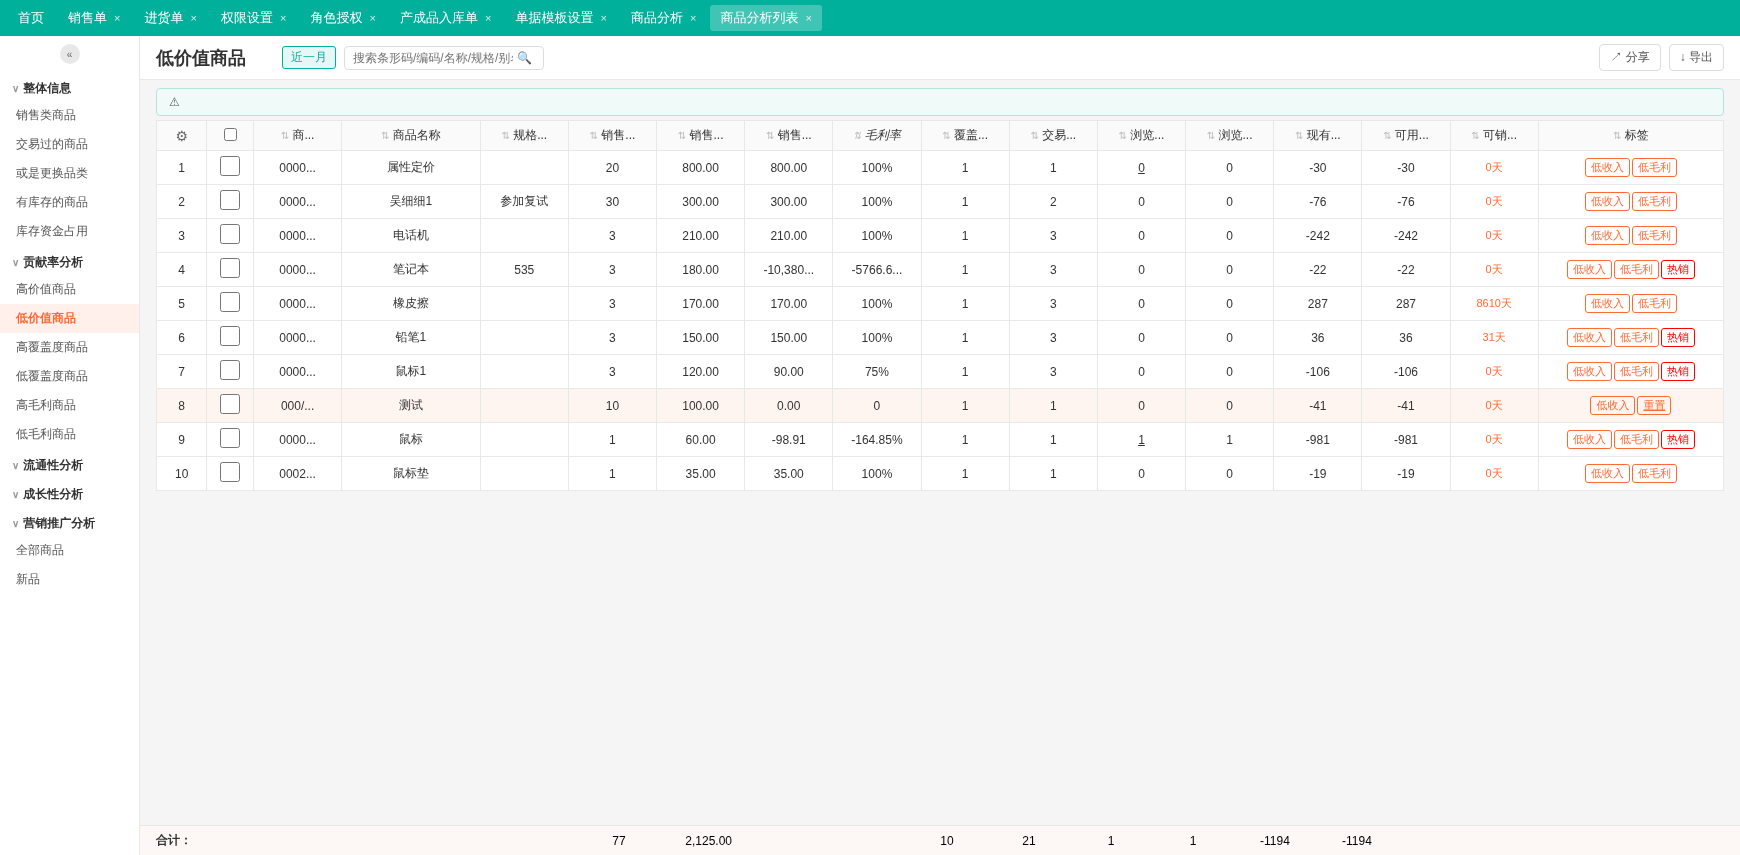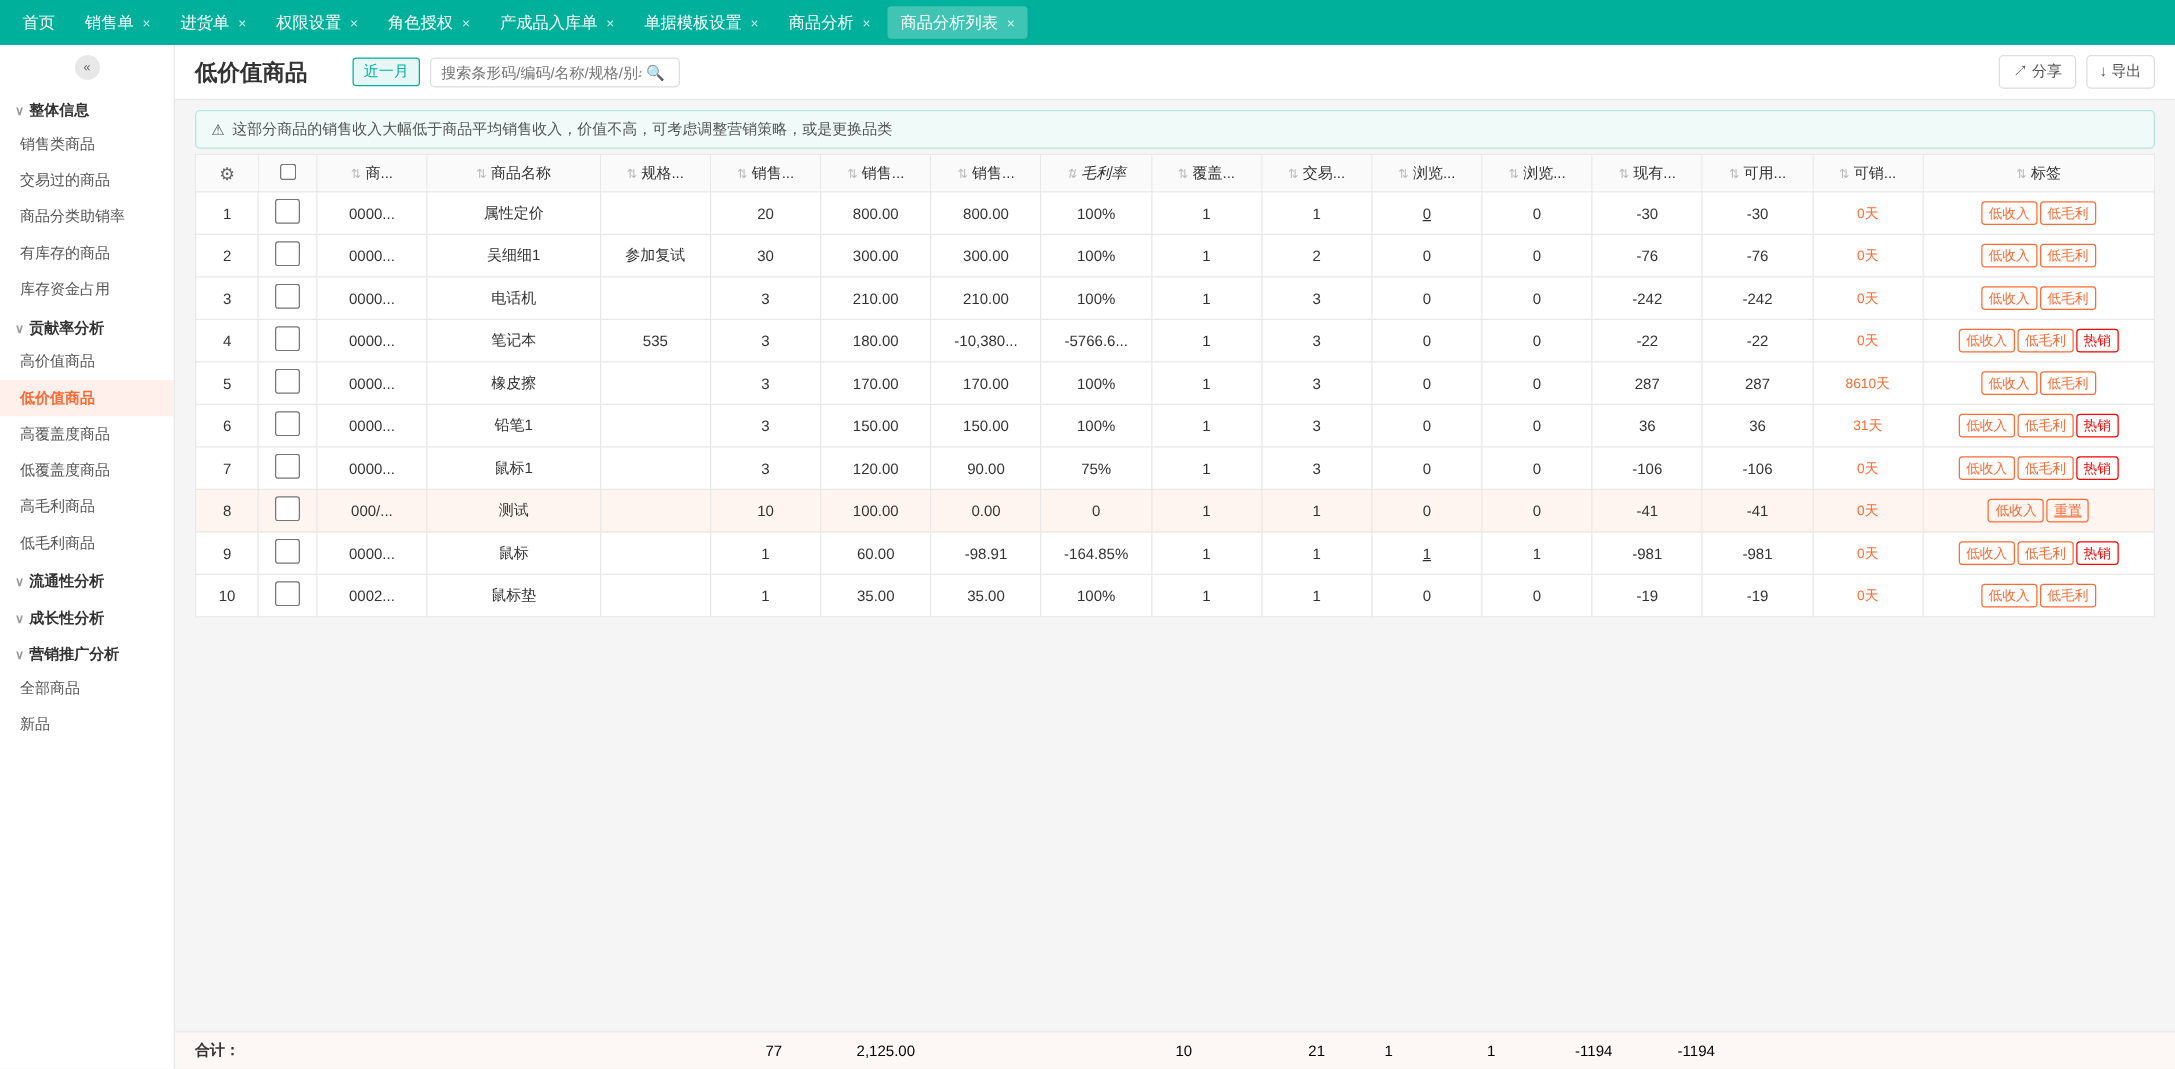--- a/index.html
+++ b/index.html
@@ -239,21 +239,21 @@
 
 <div class="layout">
 
   <div class="sidebar">
     <div class="collapse-btn">«</div>
 
     <div id="sidebar-content">
         <div class="sidebar-section-title"><span class="collapse-arrow">∨</span> 整体信息</div>
         <div class="sidebar-item">销售类商品</div>
         <div class="sidebar-item">交易过的商品</div>
-        <div class="sidebar-item">商品分类助销率</div>
+        <div class="sidebar-item">或是更换品类</div>
         <div class="sidebar-item">有库存的商品</div>
         <div class="sidebar-item">库存资金占用</div>
         <div class="sidebar-section-title"><span class="collapse-arrow">∨</span> 贡献率分析</div>
         <div class="sidebar-item">高价值商品</div>
         <div class="sidebar-item active">低价值商品</div>
         <div class="sidebar-item">高覆盖度商品</div>
         <div class="sidebar-item">低覆盖度商品</div>
         <div class="sidebar-item">高毛利商品</div>
         <div class="sidebar-item">低毛利商品</div>
         <div class="sidebar-section-title"><span class="collapse-arrow">∨</span> 流通性分析</div>
@@ -280,21 +280,20 @@
         </button>
         <button class="btn-action">
           <span>↓</span>
           <span>导出</span>
         </button>
       </div>
     </div>
 
     <div class="notice-bar">
       <span>⚠</span>
-      <span>这部分商品的销售收入大幅低于商品平均销售收入，价值不高，可考虑调整营销策略，或是更换品类</span>
     </div>
 
     <div class="table-container">
       <table class="data-table">
         <thead>
           <tr id="table-header-row">
               <th style="min-width: 40px;"><span class="gear-btn">⚙</span></th>
               <th style="min-width: 30px;"><input type="checkbox" style=""></th>
               <th style="min-width: 70px;"><span class="sort-icon">⇅</span> 商...</th>
               <th style="min-width: 110px;"><span class="sort-icon">⇅</span> 商品名称</th>
@@ -514,21 +513,21 @@
           <div style="min-width: 40px; text-align: center; padding: 0px 4px;"></div>
           <div style="min-width: 30px; text-align: center; padding: 0px 4px;"></div>
           <div style="min-width: 70px; text-align: center; padding: 0px 4px;"></div>
           <div style="min-width: 110px; text-align: center; padding: 0px 4px;"></div>
           <div style="min-width: 70px; text-align: center; padding: 0px 4px;"></div>
           <div style="min-width: 70px; text-align: center; padding: 0px 4px;">77</div>
           <div style="min-width: 70px; text-align: right; padding: 0px 4px;">2,125.00</div>
           <div style="min-width: 70px; text-align: center; padding: 0px 4px;"></div>
           <div style="min-width: 70px; text-align: center; padding: 0px 4px;"></div>
           <div style="min-width: 70px; text-align: center; padding: 0px 4px;">10</div>
-          <div style="min-width: 70px; text-align: right; padding: 0px 4px;">21</div>
+          <div style="min-width: 70px; text-align: center; padding: 0px 4px;">21</div>
           <div style="min-width: 70px; text-align: center; padding: 0px 4px;">1</div>
           <div style="min-width: 70px; text-align: center; padding: 0px 4px;">1</div>
           <div style="min-width: 70px; text-align: center; padding: 0px 4px;">-1194</div>
           <div style="min-width: 70px; text-align: center; padding: 0px 4px;">-1194</div>
           <div style="min-width: 70px; text-align: center; padding: 0px 4px;"></div>
           <div style="min-width: 120px; text-align: center; padding: 0px 4px;"></div>
         </div>
     </div>
 
   </div>

